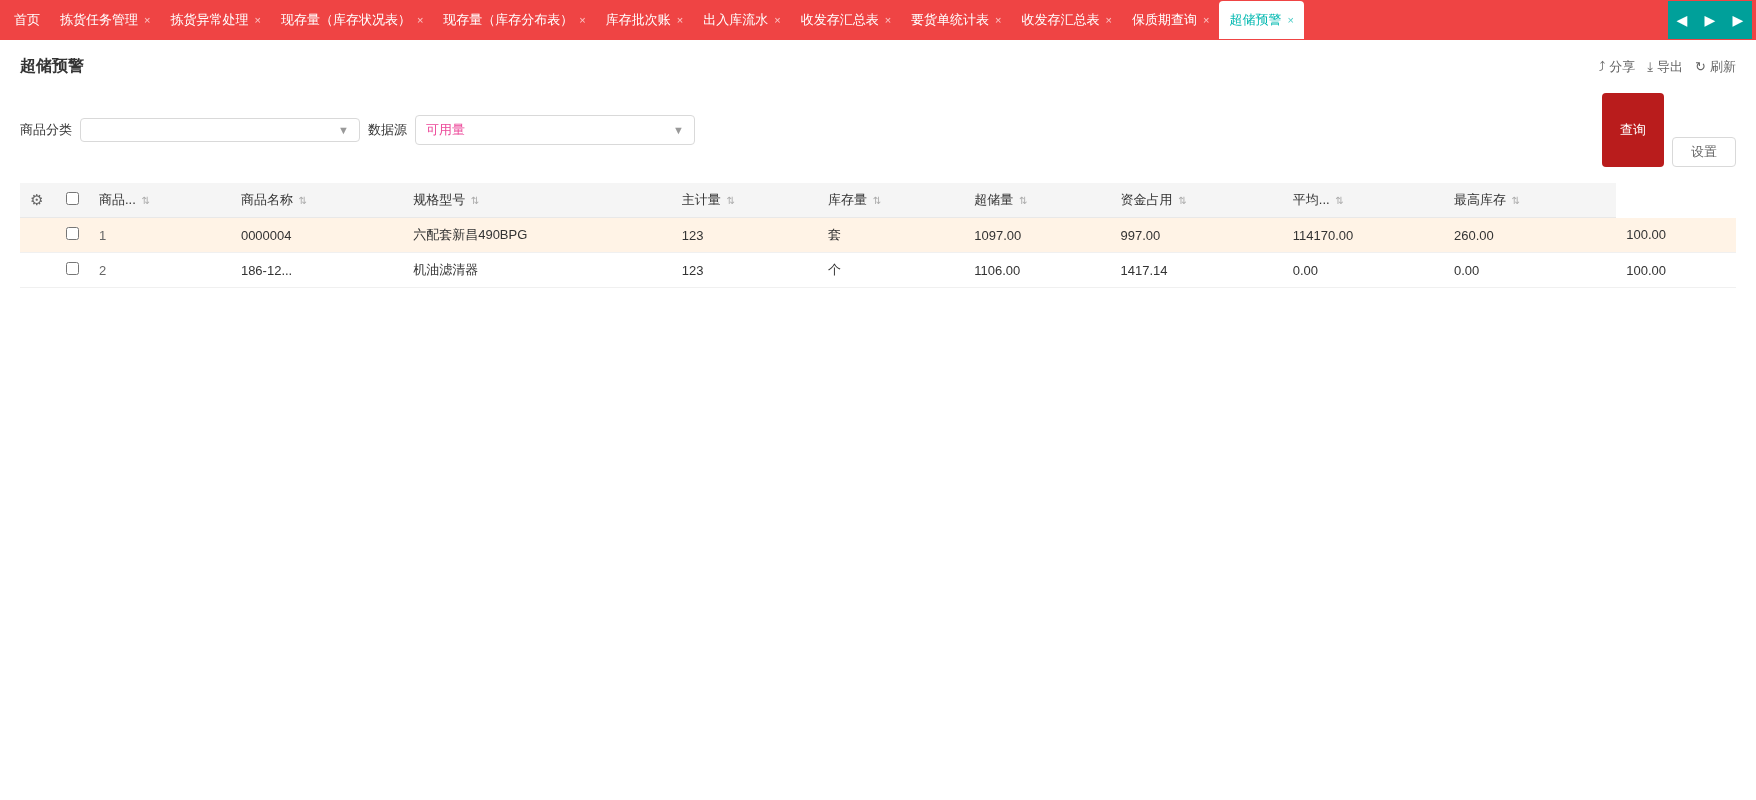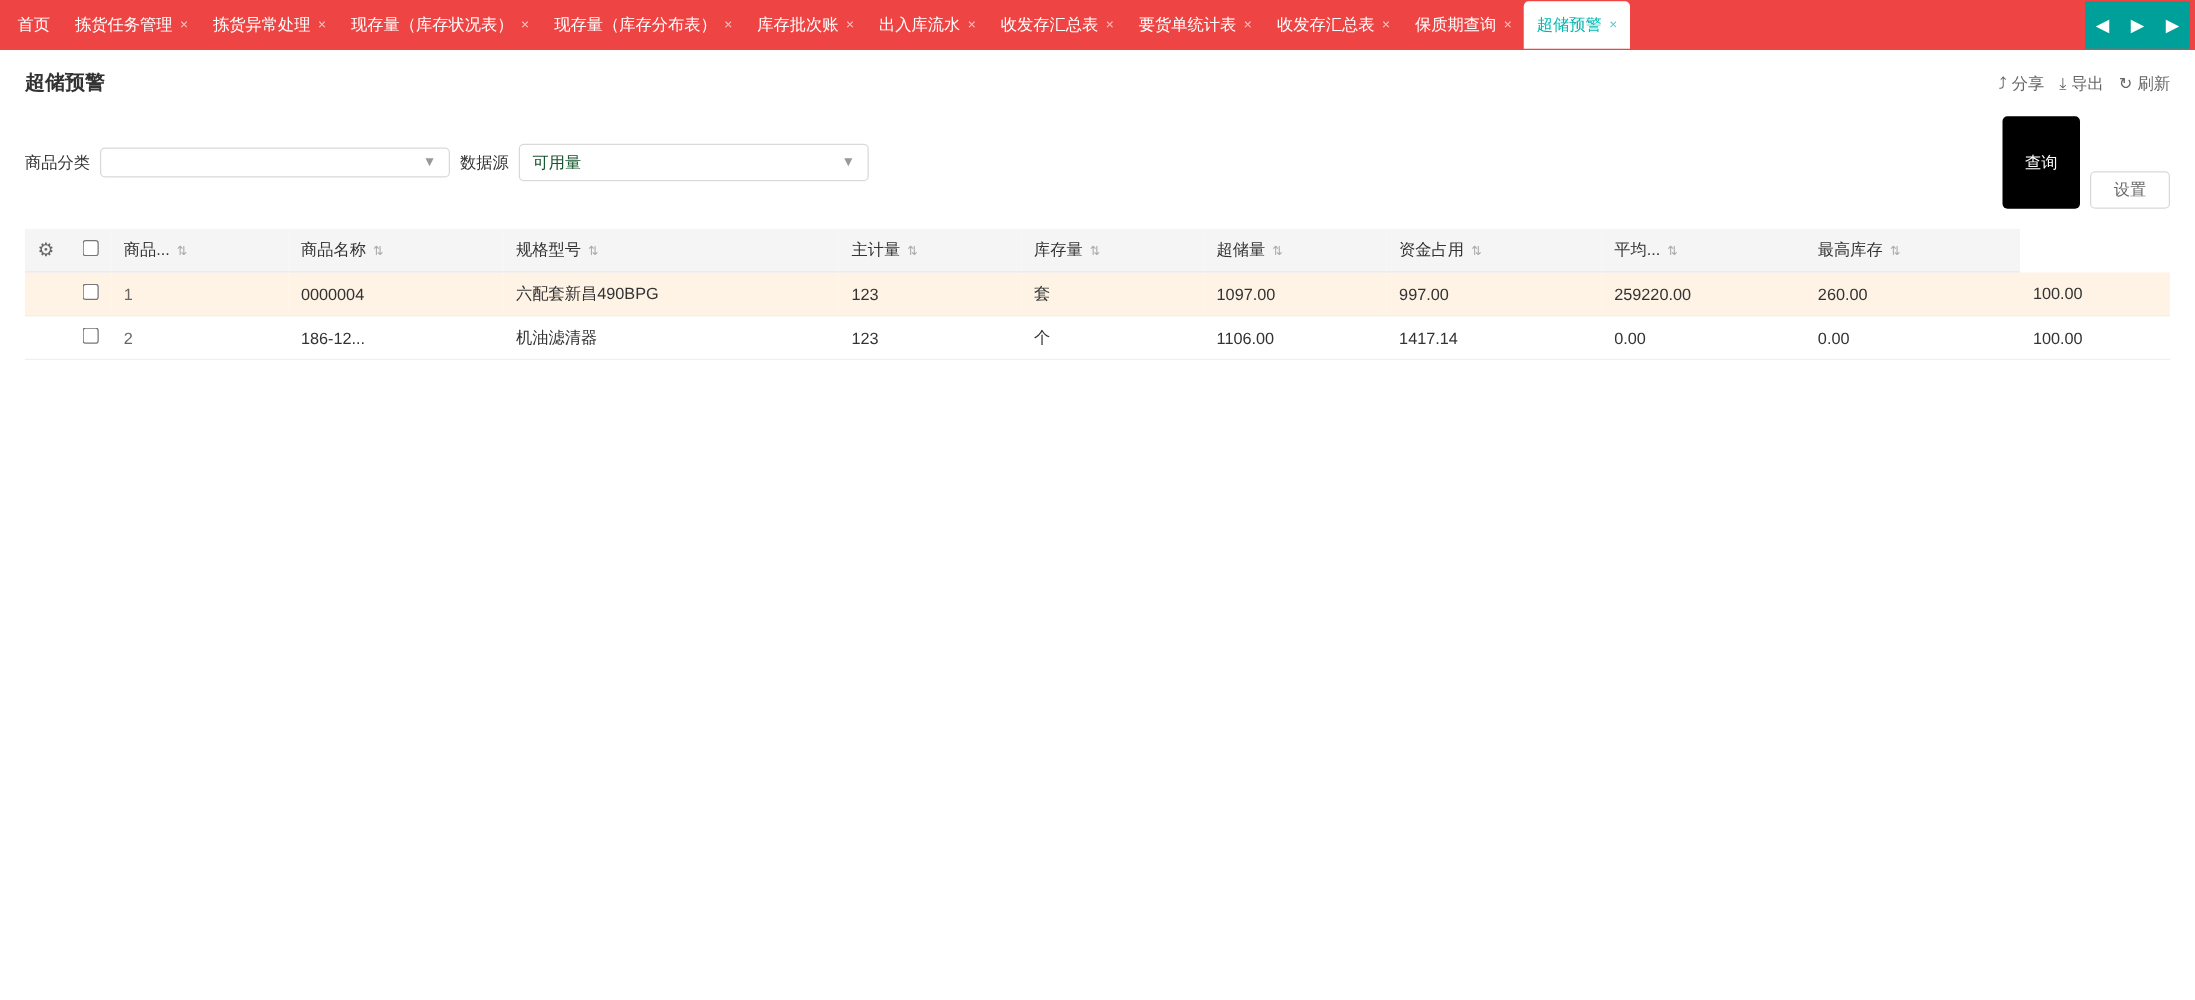--- a/index.html
+++ b/index.html
@@ -116,21 +116,21 @@
     }
     .filter-select-text { color: #999; font-size: 13px; }
     .filter-select-arrow { color: #999; font-size: 11px; margin-left: 8px; }
 
     .filter-actions {
       margin-left: auto;
       display: flex;
       gap: 8px;
     }
     .btn-primary {
-      background: #000000;
+      background: #b91c1c;
       color: #fff;
       border: none;
       border-radius: 4px;
       padding: 6px 18px;
       cursor: pointer;
       font-size: 13px;
     }
     .btn-default {
       background: #fff;
       color: #666;
@@ -171,21 +171,21 @@
     .sort-icon { color: #aaa; font-size: 10px; margin-left: 2px; }
     .checkbox-cell { width: 30px; text-align: center; }
     .settings-cell { width: 36px; text-align: center; }
 
     input[type="checkbox"] { cursor: pointer; }
 
     
     .settings-icon { color: #666; cursor: pointer; font-size: 15px; }
 
     
-    .datasource-value { color: #14532d; }
+    .datasource-value { color: #ec4899; }
   </style>
 </head>
 <body>
 
 <div class="nav-bar">
   <div class="nav-item">
     <span>首页</span>
   </div>
   <div class="nav-item">
     <span>拣货任务管理</span>
@@ -334,21 +334,21 @@
       <td class="checkbox-cell">
         <input type="checkbox" style="">
       </td>
       <td style="color:#666;">1</td>
       <td>0000004</td>
       <td>六配套新昌490BPG</td>
       <td>123</td>
       <td>套</td>
       <td>1097.00</td>
       <td>997.00</td>
-      <td>259220.00</td>
+      <td>114170.00</td>
       <td>260.00</td>
       <td>100.00</td>
     </tr>
         <tr>
       <td class="settings-cell"></td>
       <td class="checkbox-cell">
         <input type="checkbox" style="">
       </td>
       <td style="color:#666;">2</td>
       <td>186-12...</td>

